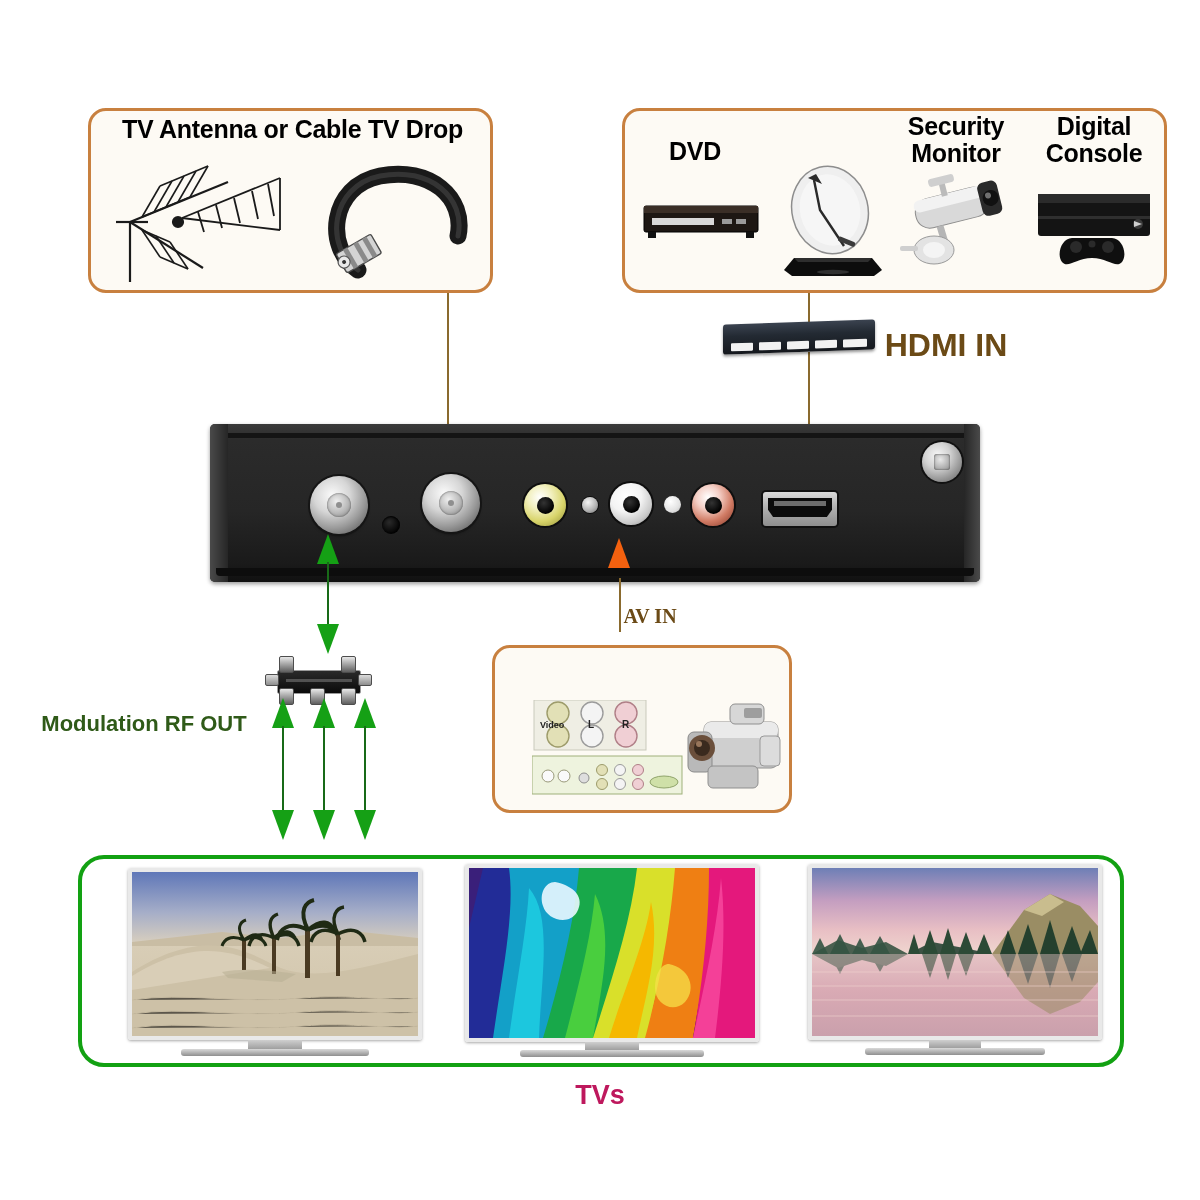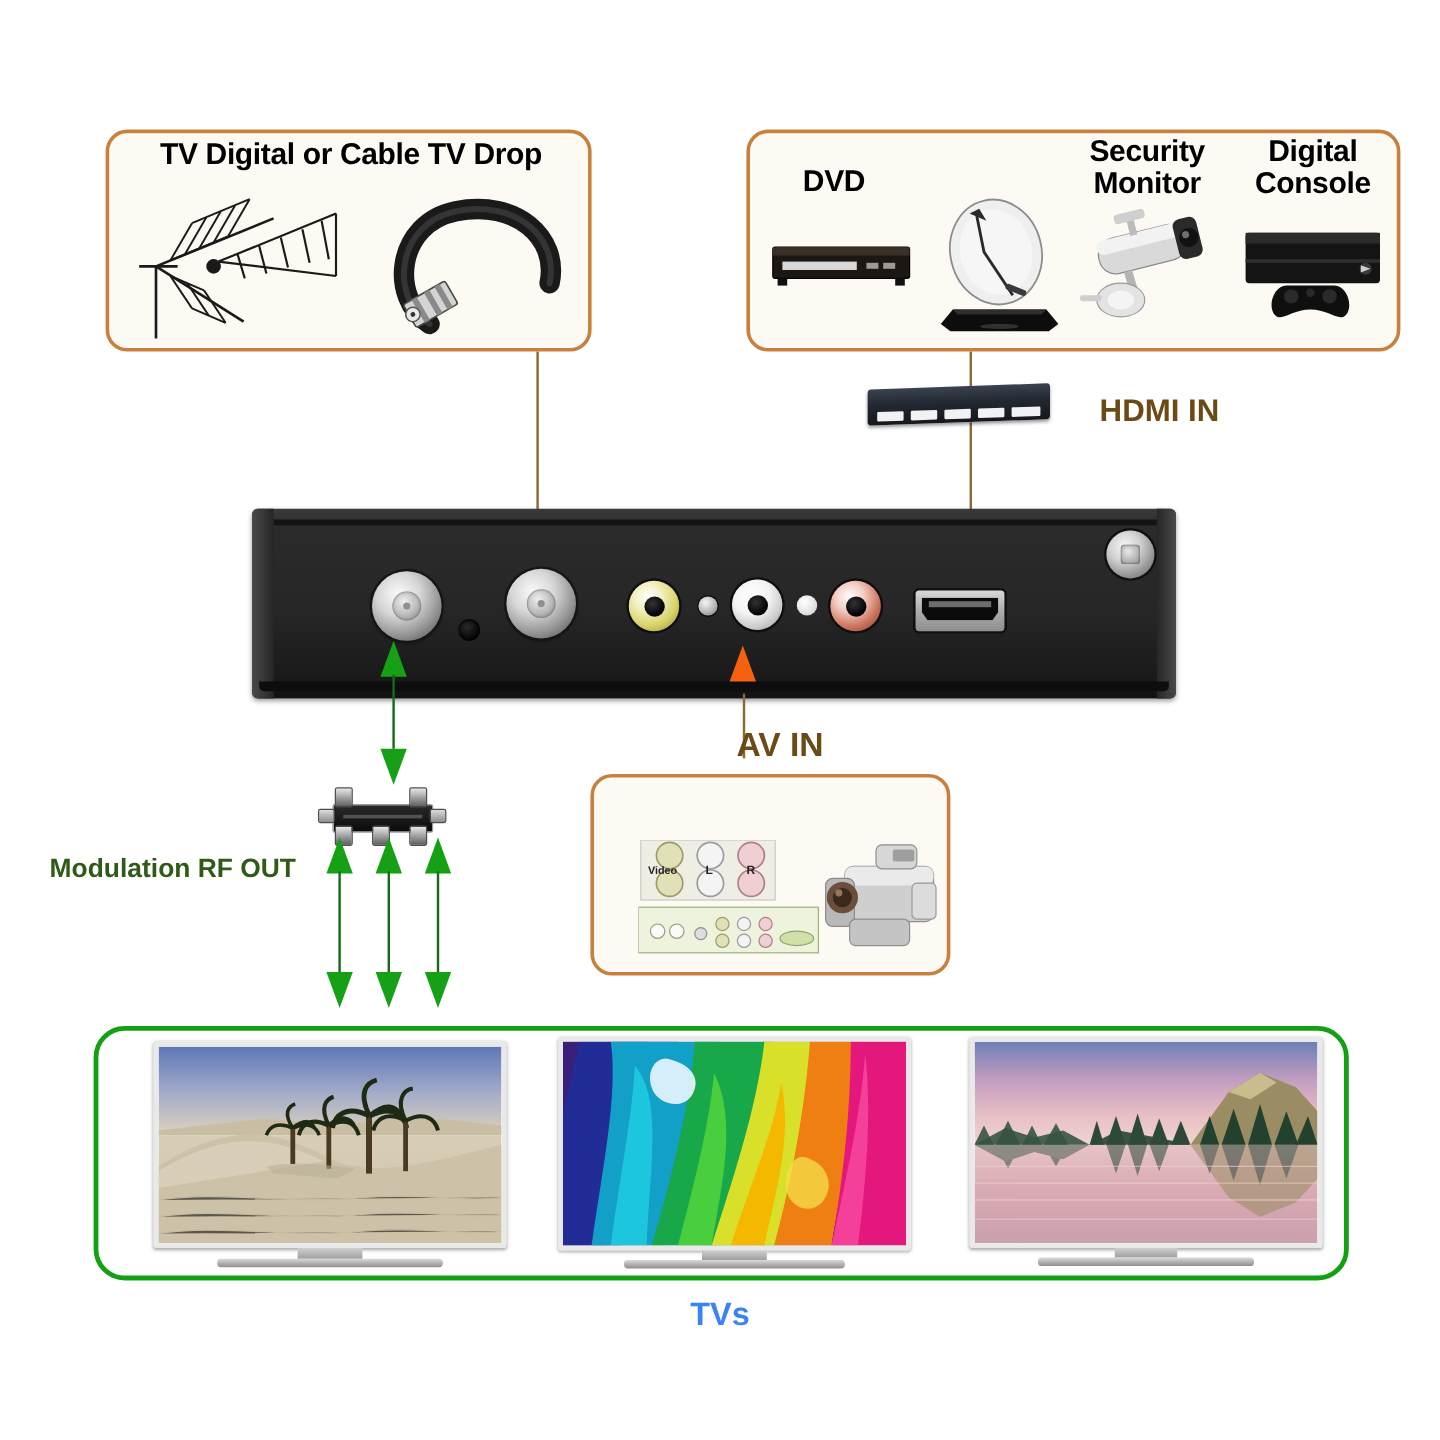--- a/index.html
+++ b/index.html
@@ -5,21 +5,21 @@
   html,body{margin:0;padding:0;background:#ffffff;}
   body{width:1200px;height:1200px;font-family:"Liberation Sans",sans-serif;overflow:hidden;}
   #stage{position:relative;width:1200px;height:1200px;background:#fff;}
 
   .box{position:absolute;border:3px solid #C8803F;border-radius:18px;background:#FDFAF4;box-sizing:border-box;}
   .boxTitle{position:absolute;font-weight:bold;color:#000;text-align:center;line-height:1.08;letter-spacing:-0.3px;}
 
   .lbl{position:absolute;font-weight:bold;line-height:1.12;text-align:center;}
   .lbl.brown{color:#6B4A16;}
   .lbl.green{color:#2F5A18;}
-  .lbl.black{color:#3b82f6;}
+  .lbl.black{color:#be185d;}
 
   
   .vline{position:absolute;background:#8A6A2E;width:2px;}
   .vline.green{background:#186A18;width:2px;}
   .arrowDown{position:absolute;width:0;height:0;border-left:11px solid transparent;border-right:11px solid transparent;}
   .arrowUp{position:absolute;width:0;height:0;border-left:11px solid transparent;border-right:11px solid transparent;}
   .or-down{border-top:30px solid #F4610F;}
   .or-up{border-bottom:30px solid #F4610F;}
   .gr-down{border-top:30px solid #15A015;}
   .gr-up{border-bottom:30px solid #15A015;}
@@ -79,21 +79,21 @@
     background:linear-gradient(180deg,#3b4350 0%,#232a33 40%,#15181d 100%);border-radius:3px;transform:skewY(-2deg);box-shadow:0 2px 3px rgba(0,0,0,.4);}
   .hsPort{position:absolute;bottom:3px;width:22px;height:8px;background:#f2f2f2;border-radius:1px;}
 </style>
 </head>
 <body>
 
 <div id="stage">
 
   <div class="box" style="left:88px;top:108px;width:405px;height:185px;">
   </div>
-  <div class="boxTitle" style="left:100px;top:116px;width:385px;font-size:25px;">TV Digital or Cable TV Drop</div>
+  <div class="boxTitle" style="left:100px;top:116px;width:385px;font-size:25px;">TV Antenna or Cable TV Drop</div>
 
   <svg style="position:absolute;left:108px;top:160px;" width="185" height="130">
     <g stroke="#1a1a1a" stroke-width="2.2" fill="none">
       <line x1="22" y1="62" x2="22" y2="122"></line>
       <line x1="8" y1="62" x2="40" y2="62"></line>
       <line x1="22" y1="62" x2="120" y2="22"></line>
       <line x1="22" y1="62" x2="95" y2="108"></line>
       <g stroke-width="1.6">
         <line x1="34" y1="57" x2="52" y2="26"></line>
           <line x1="46" y1="52" x2="64" y2="21"></line>
@@ -203,21 +203,21 @@
   <div class="vline" style="left:808px;top:352px;height:100px;"></div>
   <div class="arrowDown or-down" style="left:797px;top:440px;"></div>
 
   <div class="hdmiSwitch">
     <div class="hsPort" style="left:8px;"></div>
     <div class="hsPort" style="left:36px;"></div>
     <div class="hsPort" style="left:64px;"></div>
     <div class="hsPort" style="left:92px;"></div>
     <div class="hsPort" style="left:120px;width:24px;"></div>
   </div>
-  <div class="lbl brown" style="left:876px;top:328px;width:140px;font-size:26px;text-align:right;">HDMI IN</div>
+  <div class="lbl brown" style="left:876px;top:328px;width:140px;font-size:32px;text-align:center;">HDMI IN</div>
 
   <div id="device">
     <div class="devEdgeL"></div>
     <div class="devEdgeR"></div>
 
     <div class="fjack" style="left:100px;top:52px;"></div>
     <div class="blkhole" style="left:172px;top:92px;"></div>
     <div class="fjack" style="left:212px;top:50px;"></div>
 
     <div class="rca yellow" style="left:314px;top:60px;"></div>
@@ -226,21 +226,21 @@
     <div class="whitedot" style="left:454px;top:72px;"></div>
     <div class="rca red" style="left:482px;top:60px;"></div>
 
     <div class="hdmi" style="left:553px;top:68px;"></div>
 
     <div class="dcjack" style="left:712px;top:18px;"></div>
   </div>
 
   <div class="vline" style="left:619px;top:578px;height:54px;"></div>
   <div class="arrowUp or-up" style="left:608px;top:538px;"></div>
-  <div class="lbl brown" style="left:590px;top:605px;width:120px;font-size:28px;">AV IN</div>
+  <div class="lbl brown" style="left:590px;top:605px;width:120px;font-size:20px;font-family:Liberation Serif, serif;">AV IN</div>
 
   <div class="arrowUp gr-up" style="left:317px;top:534px;"></div>
   <div class="vline green" style="left:327px;top:562px;height:62px;"></div>
   <div class="arrowDown gr-down" style="left:317px;top:624px;"></div>
 
   <div id="splitter">
     <div class="spBody"></div>
     <div class="spPort" style="left:14px;top:2px;"></div>
     <div class="spPort" style="left:76px;top:2px;"></div>
     <div class="spEar" style="left:0px;top:20px;"></div>

